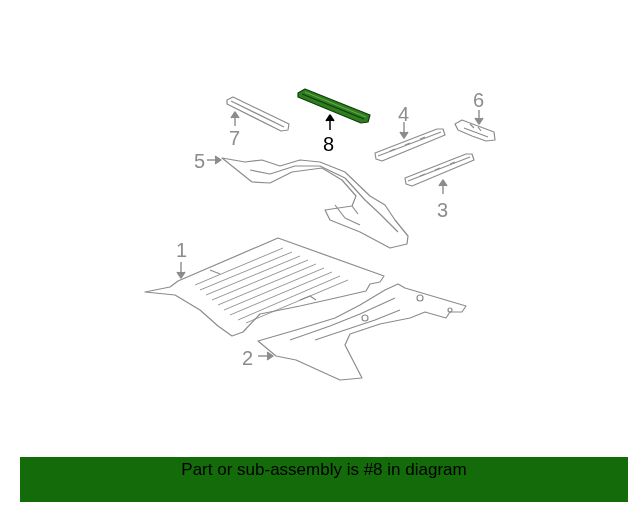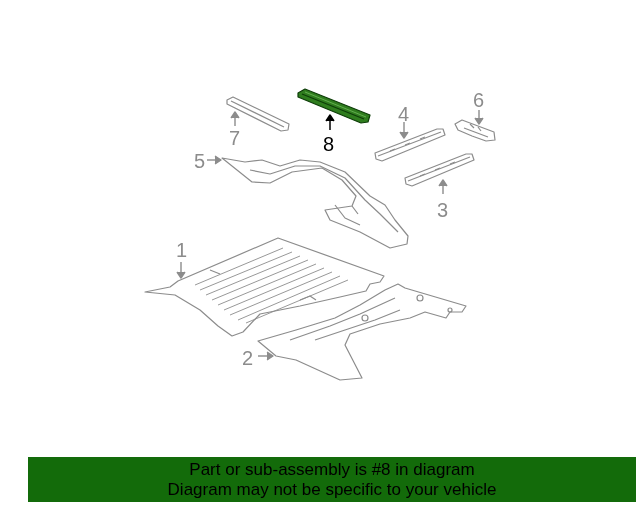--- a/index.html
+++ b/index.html
@@ -1,20 +1,20 @@
 <!DOCTYPE html>
 <html><head>
   <meta charset="utf-8">
   <style>
     html, body { margin: 0; padding: 0; background: #ffffff; }
     body { width: 640px; height: 512px; position: relative; overflow: hidden; font-family: "Liberation Sans", sans-serif; }
     .diagram { position: absolute; left: 0; top: 0; width: 640px; height: 450px; }
     .callout { position: absolute; font-family: "Liberation Sans", sans-serif; font-size: 20px; color: #8c8c8c; line-height: 1; }
     .callout.active { color: #000000; }
-    .banner { position: absolute; left: 28px; top: 457px; width: 608px; height: 45px; background: #136b0a; color: #000; text-align: center; font-size: 17px; line-height: 20px; padding-top: 3px; box-sizing: border-box; }
+    .banner { position: absolute; left: 20px; top: 457px; width: 608px; height: 45px; background: #136b0a; color: #000; text-align: center; font-size: 17px; line-height: 20px; padding-top: 3px; box-sizing: border-box; }
     .banner div { white-space: nowrap; }
   </style>
 </head>
 <body>
 
 <div class="diagram">
   <svg width="640" height="450" viewBox="0 0 640 450">
     <g fill="none" stroke="#8c8c8c" stroke-width="1.2" stroke-linejoin="round">
 
       <g>
@@ -104,14 +104,13 @@
   <span class="callout" style="left:437px;top:200px;">3</span>
   <span class="callout" style="left:398px;top:104px;">4</span>
   <span class="callout" style="left:194px;top:151px;">5</span>
   <span class="callout" style="left:473px;top:90px;">6</span>
   <span class="callout" style="left:229px;top:128px;">7</span>
   <span class="callout active" style="left:323px;top:134px;">8</span>
 </div>
 
 <div class="banner">
   <div>Part or sub-assembly is #8 in diagram</div>
-  <div>Diagram may not be specific to your vehicle</div>
 </div>
 
 </body></html>

